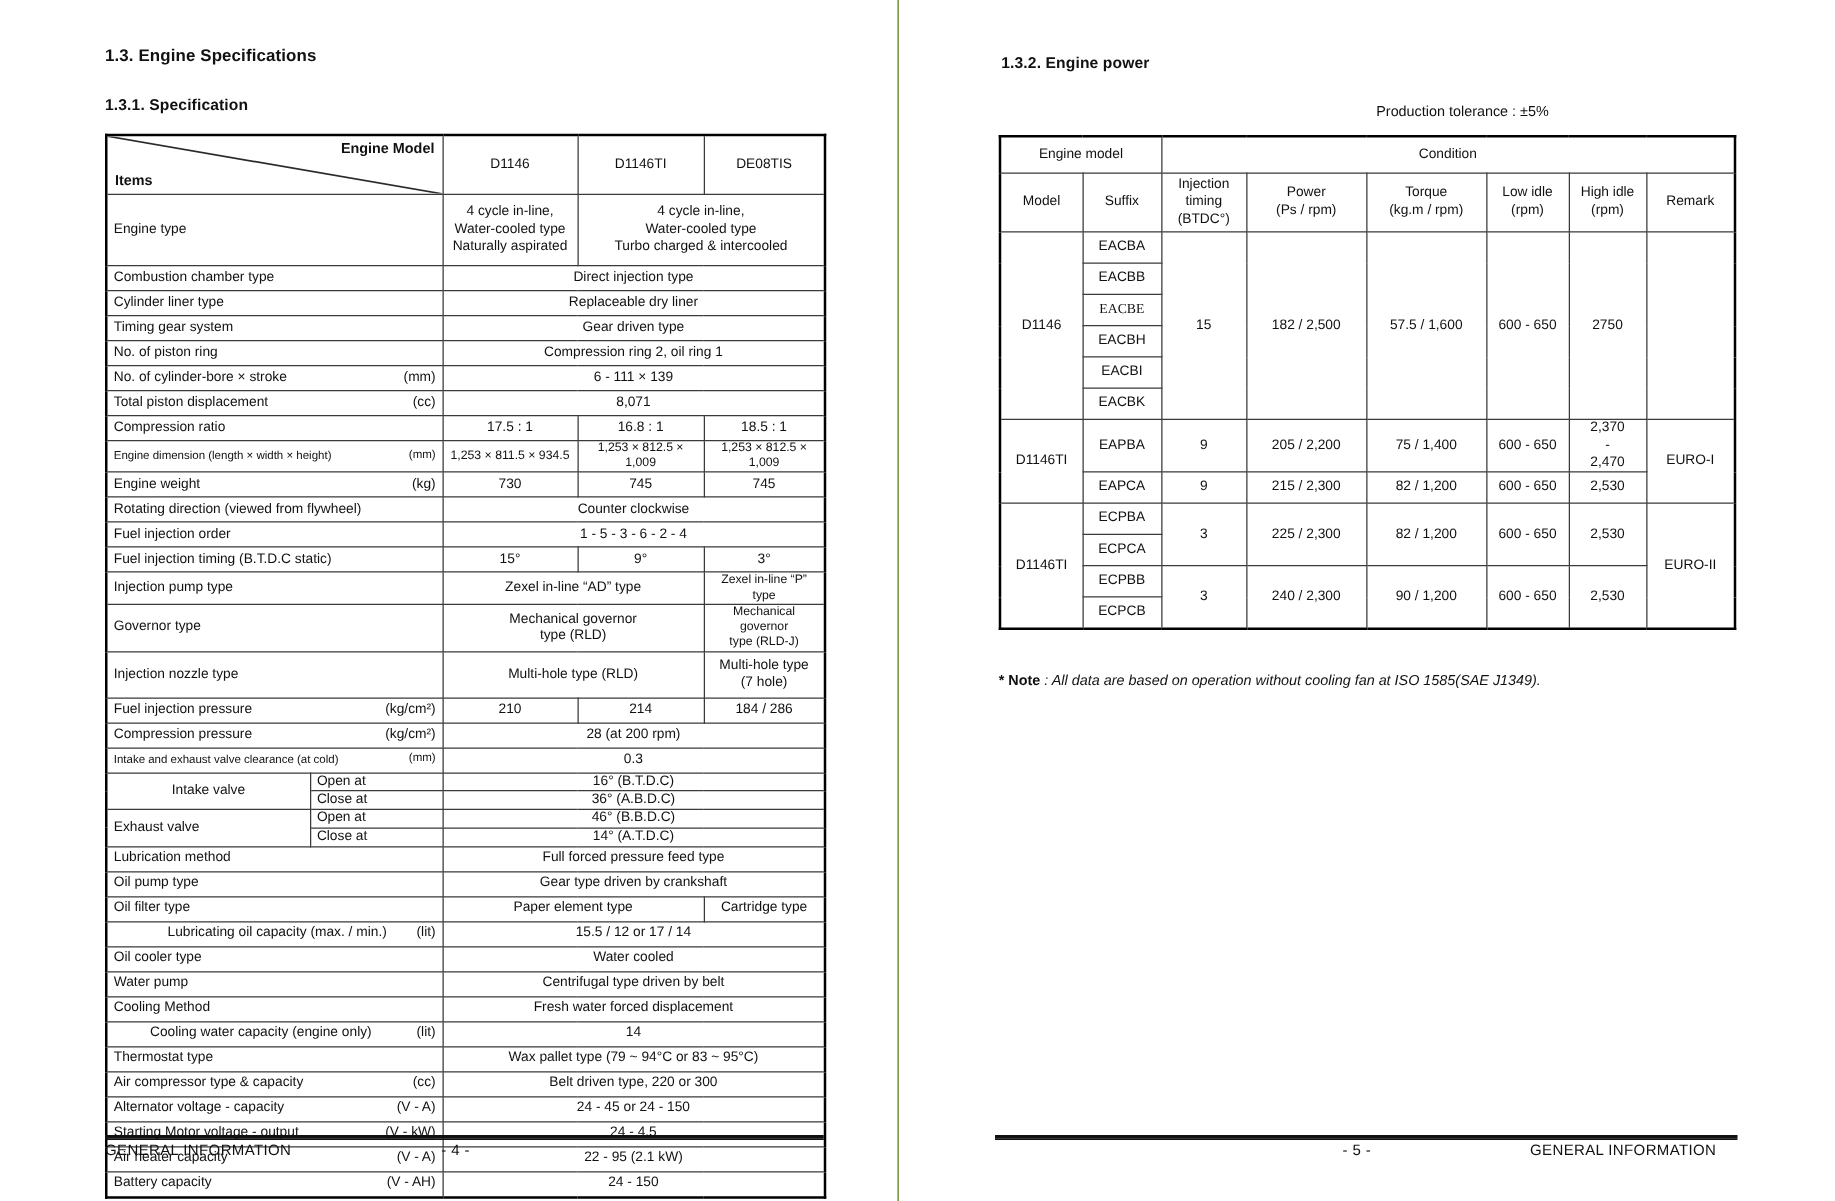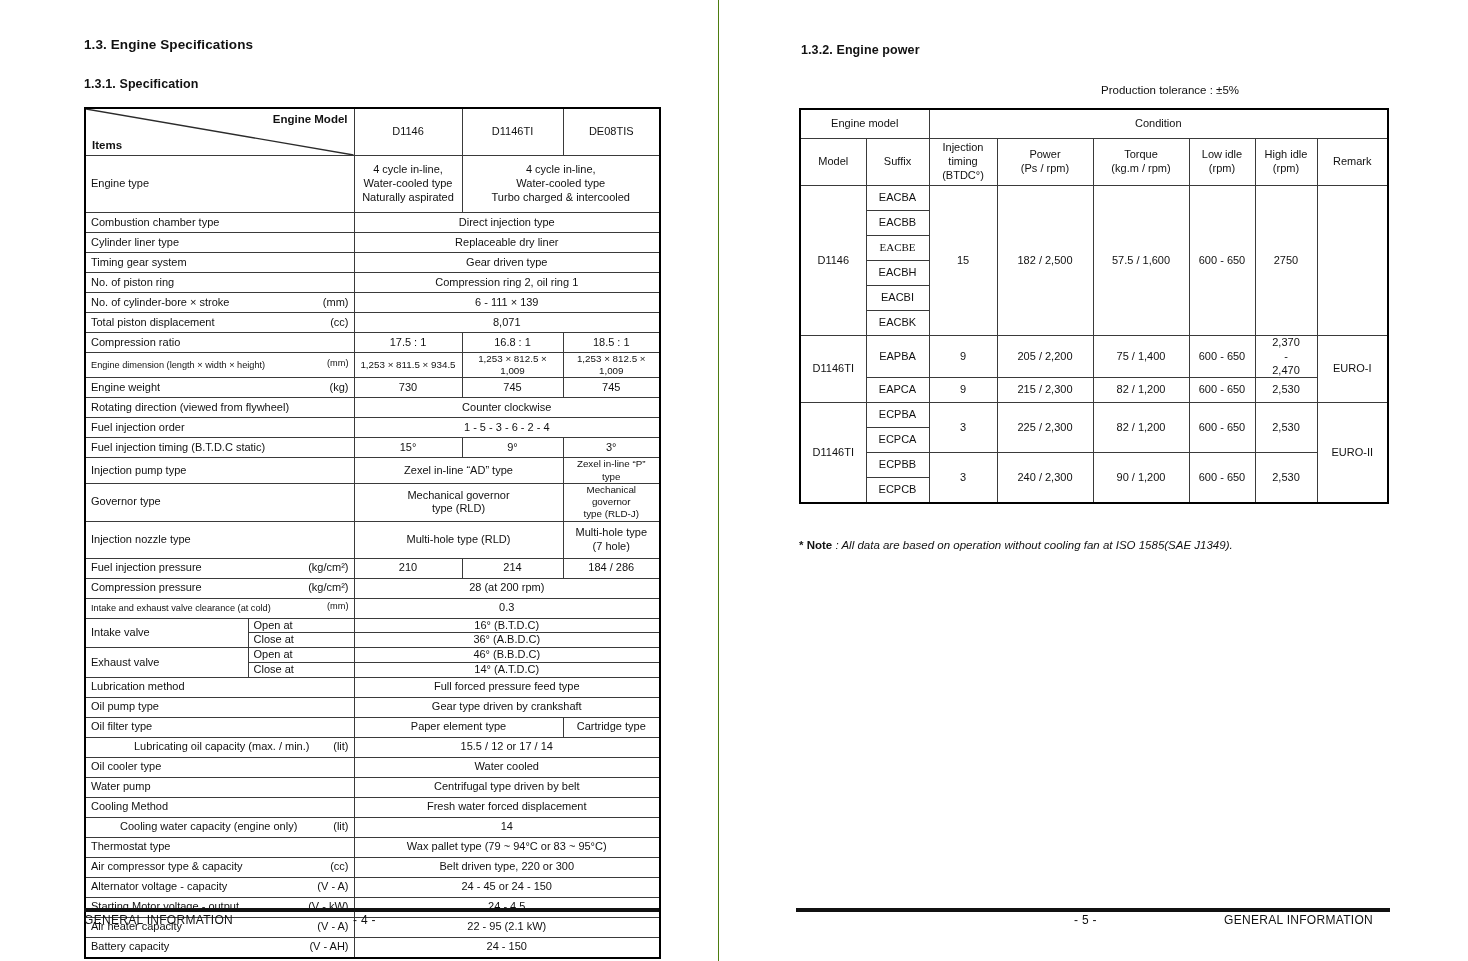--- a/index.html
+++ b/index.html
@@ -231,21 +231,21 @@
         </tr>
         <tr>
           <td colspan="2" class="lbl outer-left " style="height:19px;"><span class="">Compression pressure</span><span class="unit">(kg/cm²)</span></td>
           <td colspan="3" class="ctr outer-right">28 (at 200 rpm)</td>
         </tr>
         <tr>
           <td colspan="2" class="lbl outer-left " style="height:19px;"><span class="xsm">Intake and exhaust valve clearance (at cold)</span><span class="unit xsm">(mm)</span></td>
           <td colspan="3" class="ctr outer-right">0.3</td>
         </tr>
         <tr>
-          <td rowspan="2" class="lbl outer-left" style="height:19px;">Intake valve</td>
+          <td rowspan="2" class="lbl outer-left" style="height:19px;text-align:center;">Intake valve</td>
           <td class="lbl">Open at</td>
           <td colspan="3" class="ctr outer-right">16° (B.T.D.C)</td>
         </tr>
         <tr>
           <td class="lbl">Close at</td>
           <td colspan="3" class="ctr outer-right">36° (A.B.D.C)</td>
         </tr>
         <tr>
           <td rowspan="2" class="lbl outer-left" style="height:19px;">Exhaust valve</td>
           <td class="lbl">Open at</td>

